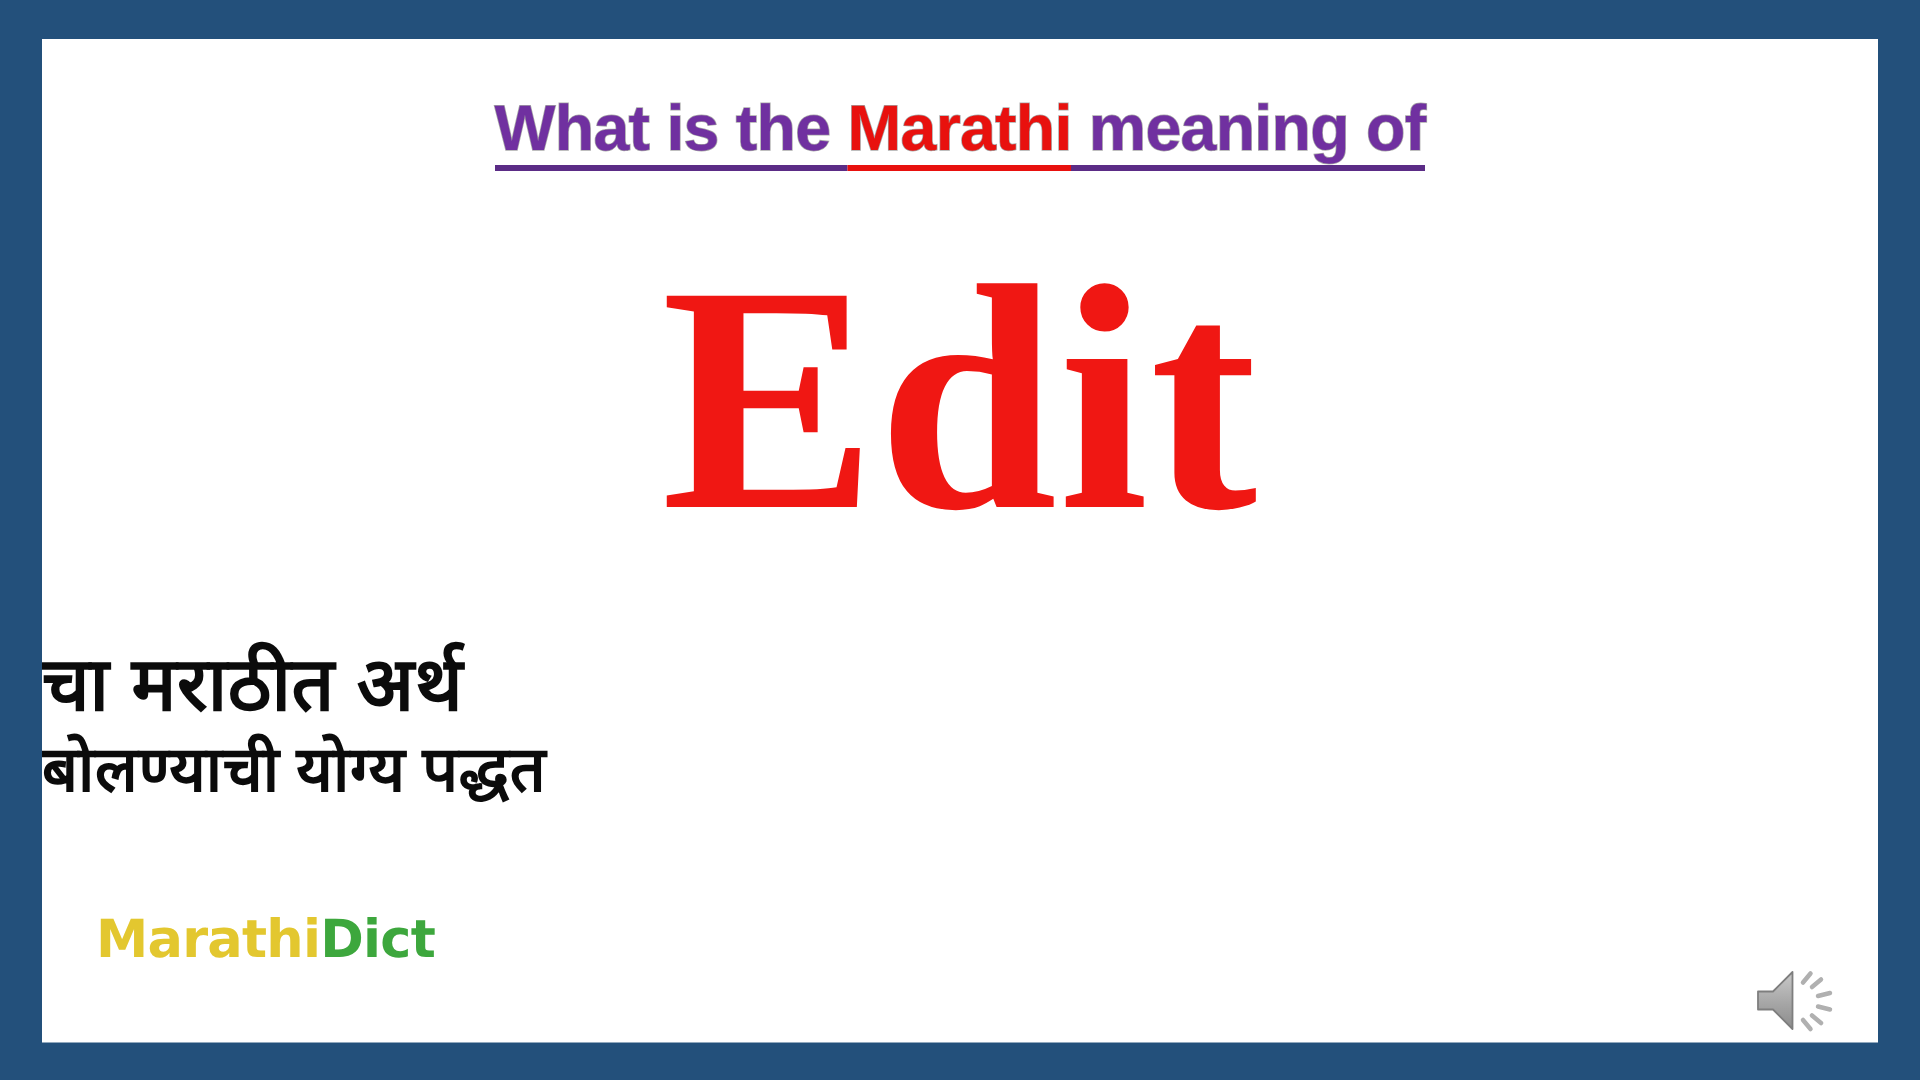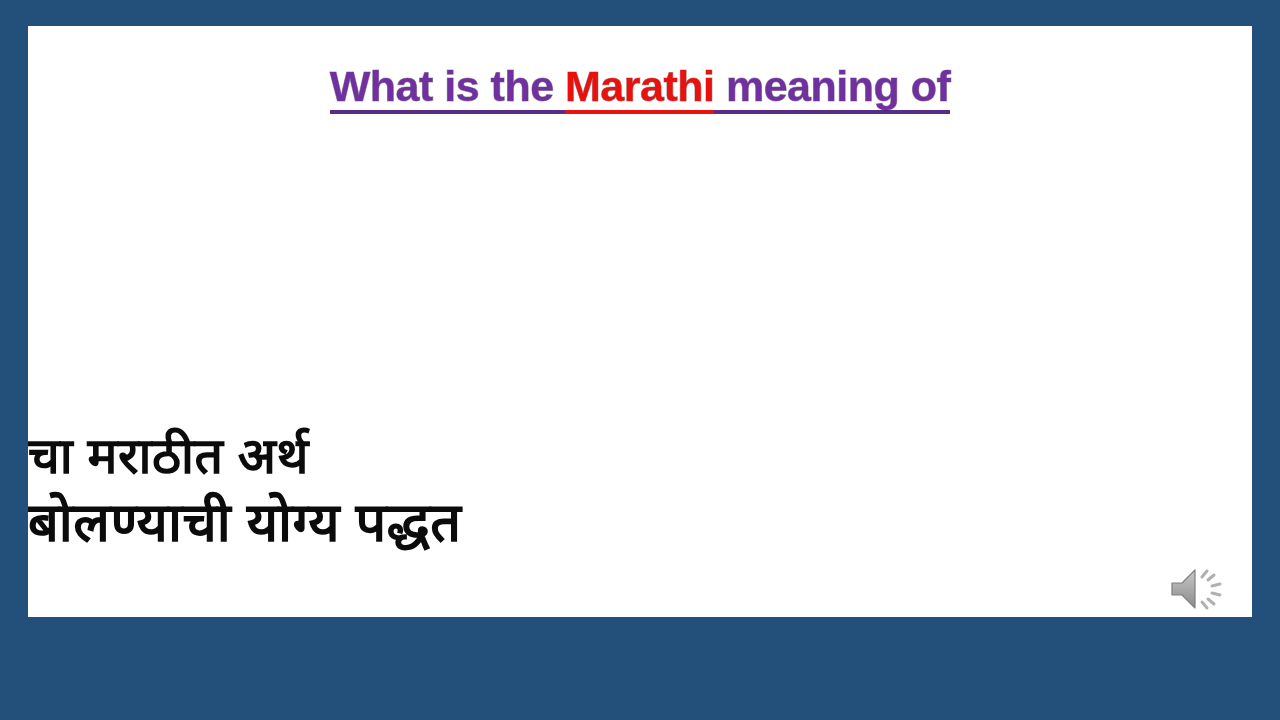--- a/index.html
+++ b/index.html
@@ -21,21 +21,21 @@
     height: 720px;
     background: #23507B;
     box-sizing: border-box;
   }
 
   #card {
     position: absolute;
     left: 28px;
     top: 26px;
     width: 1224px;
-    height: 591px;
+    height: 669px;
     background: #FFFFFF;
     box-sizing: border-box;
     overflow: hidden;
   }
 
   
   #headline-wrap {
     position: absolute;
     left: 0;
     top: 38px;
@@ -103,23 +103,24 @@
     font-weight: bold;
   }
 
   #devanagari .dv-line1 {
     font-size: 50px;
     line-height: 1.28;
     letter-spacing: 0.5px;
   }
 
   #devanagari .dv-line2 {
-    font-size: 54px;
+    font-size: 42px;
     line-height: 1.28;
     letter-spacing: 0.5px;
+    font-family: Liberation Serif, serif;
   }
 
   
   #with-examples {
     position: absolute;
     left: 0;
     top: 580px;
     width: 100%;
     text-align: center;
     font-family: "Liberation Serif", "DejaVu Serif", serif;
@@ -158,27 +159,31 @@
 <body>
 
 <div id="slide">
 
   <div id="card">
 
     <div id="headline-wrap">
       <div id="headline"><span class="seg purple">What is the </span><span class="seg red">Marathi</span><span class="seg purple"> meaning of</span></div>
     </div>
 
+    <div id="mainword-wrap">
+      <div id="mainword">Edit</div>
+    </div>
 
     <div id="devanagari">
       <div class="dv-line1">चा मराठीत अर्थ</div>
       <div class="dv-line2">बोलण्याची योग्य पद्धत</div>
     </div>
 
 
+    <div id="logo"><span class="logo-marathi">Marathi</span><span class="logo-dict">Dict</span></div>
 
     <div id="speaker-icon">
       <svg viewBox="0 0 62 52" width="62" height="52" aria-hidden="true">
         <defs>
           <linearGradient id="spkGrad" x1="0" y1="0" x2="0" y2="1">
             <stop offset="0%" stop-color="#C9C9C9"></stop>
             <stop offset="55%" stop-color="#A6A6A6"></stop>
             <stop offset="100%" stop-color="#8C8C8C"></stop>
           </linearGradient>
         </defs>

